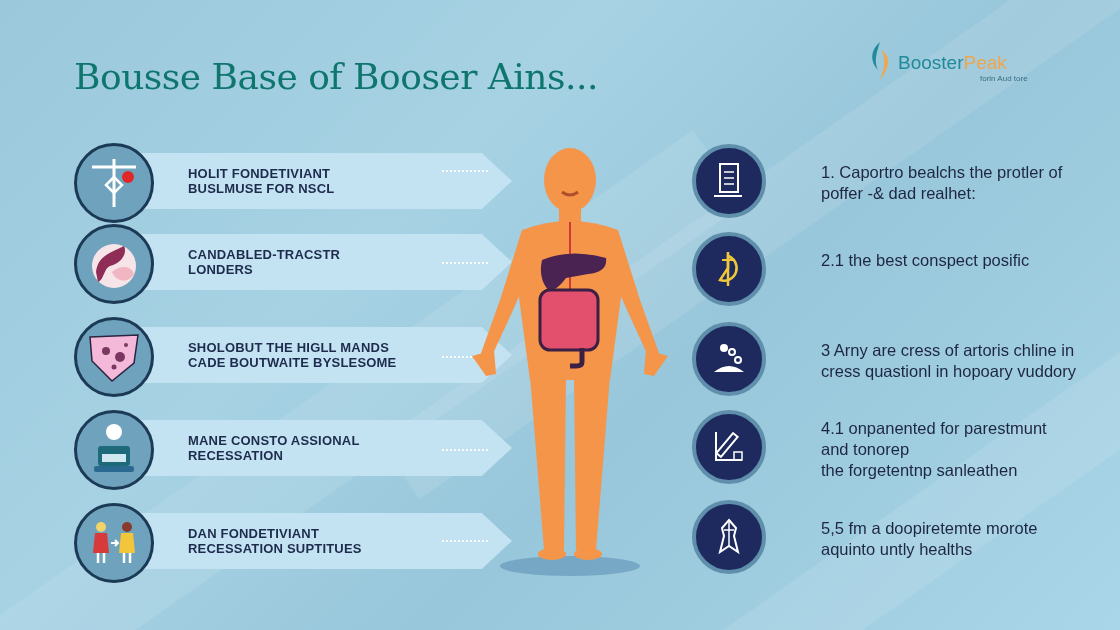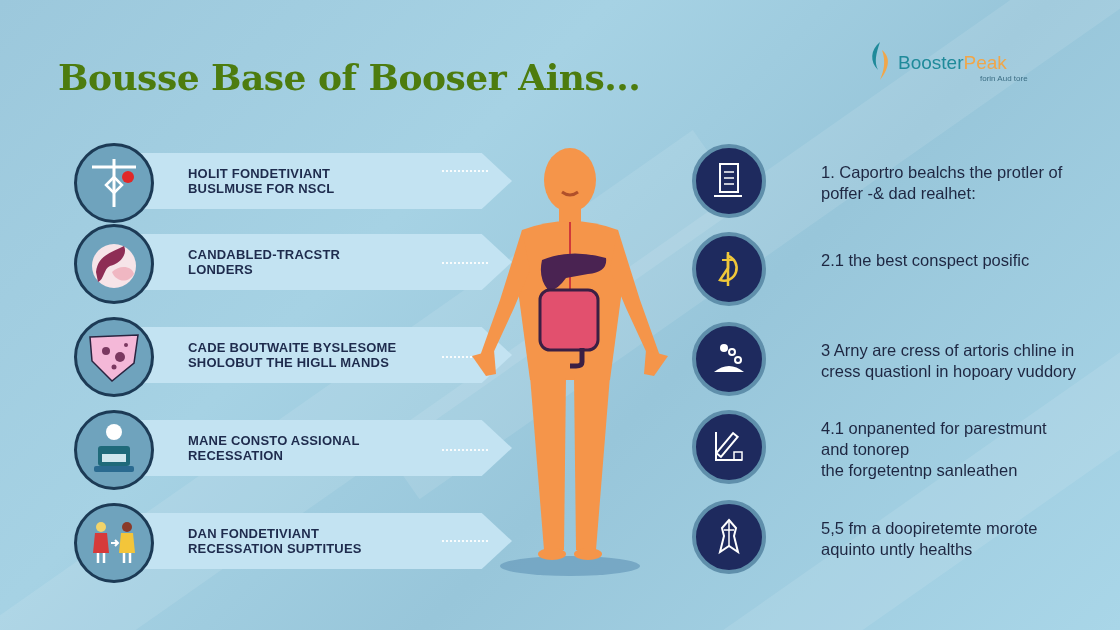--- a/index.html
+++ b/index.html
@@ -8,23 +8,23 @@
     position: relative;
     background: linear-gradient(135deg, #9cc8dc 0%, #a6d2e4 35%, #98c6da 60%, #a9d6e8 100%);
     font-family: "Liberation Sans", sans-serif;
   }
   .bg-stripe {
     position: absolute; pointer-events: none;
     background: rgba(255,255,255,0.10);
     transform: rotate(-35deg);
   }
   .title {
-    position: absolute; left: 58px; top: 56px;
-    font-family: "DejaVu Serif", serif; font-weight: bold;
-    font-size: 36px; color: #4d7c0f; letter-spacing: -0.5px;
+    position: absolute; left: 74px; top: 56px;
+    font-family: "DejaVu Serif", serif; font-weight: normal;
+    font-size: 36px; color: #0f766e; letter-spacing: -0.5px;
   }
   .logo { position: absolute; left: 866px; top: 40px; display: flex; align-items: center; }
   .logo-mark { width: 30px; height: 44px; position: relative; margin-right: 2px; }
   .logo-text { font-size: 19px; font-weight: normal; line-height: 1; }
   .logo-text .b1 { color: #1f8a9a; }
   .logo-text .b2 { color: #f0a64a; }
   .logo-sub { position: absolute; left: 980px; top: 74px; font-size: 8px; color: #3b6d83; text-align: right; }
 
   .left-row { position: absolute; left: 74px; width: 400px; height: 70px; }
   .left-circle {
@@ -119,22 +119,22 @@
   <div class="left-circle">
     <svg width="60" height="60" viewBox="0 0 60 60">
       <path d="M6 10 L54 8 L50 36 L28 54 L8 34 Z" fill="#f4b8d8" stroke="#2a2440" stroke-width="1.5"></path>
       <circle cx="22" cy="24" r="4" fill="#7a3860"></circle>
       <circle cx="36" cy="30" r="5" fill="#7a3860"></circle>
       <circle cx="30" cy="40" r="2.5" fill="#7a3860"></circle>
       <circle cx="42" cy="18" r="2" fill="#7a3860"></circle>
     </svg>
   </div>
   <div class="banner-text">
+    <div>SHOLOBUT THE HIGLL MANDS</div>
     <div>CADE BOUTWAITE BYSLESOME</div>
-    <div>SHOLOBUT THE HIGLL MANDS</div>
   </div>
 </div>
 <div class="dots" style="top:356px;"></div>
 
 <div class="left-row" style="top:410px;">
   <div class="banner"></div>
   <div class="left-circle">
     <svg width="60" height="60" viewBox="0 0 60 60">
       <circle cx="30" cy="12" r="8" fill="#ffffff"></circle>
       <rect x="14" y="26" width="32" height="20" rx="3" fill="#1f6a7a"></rect>

